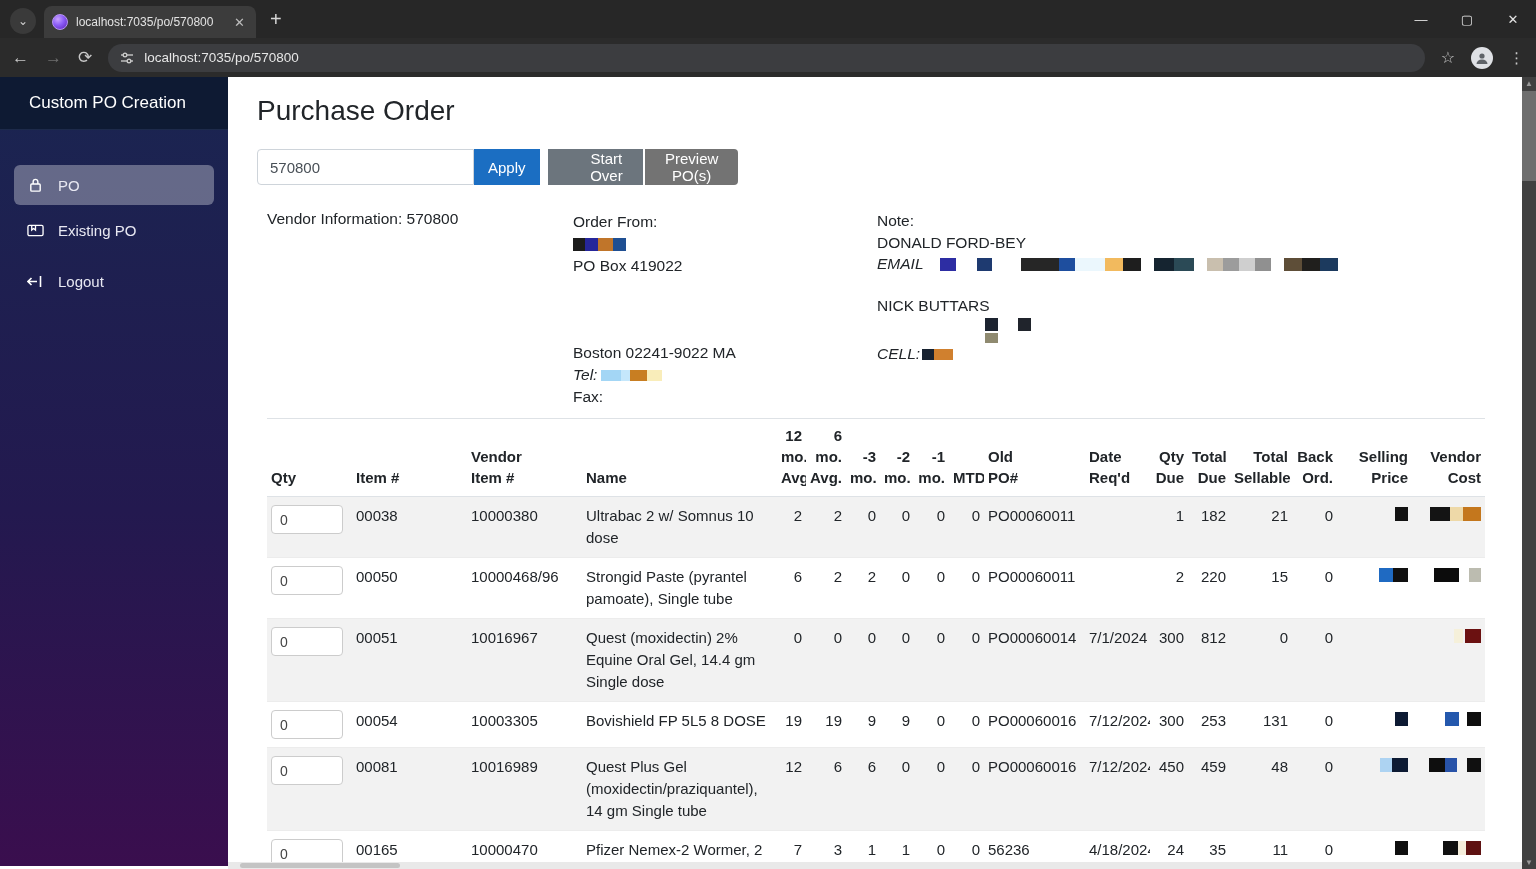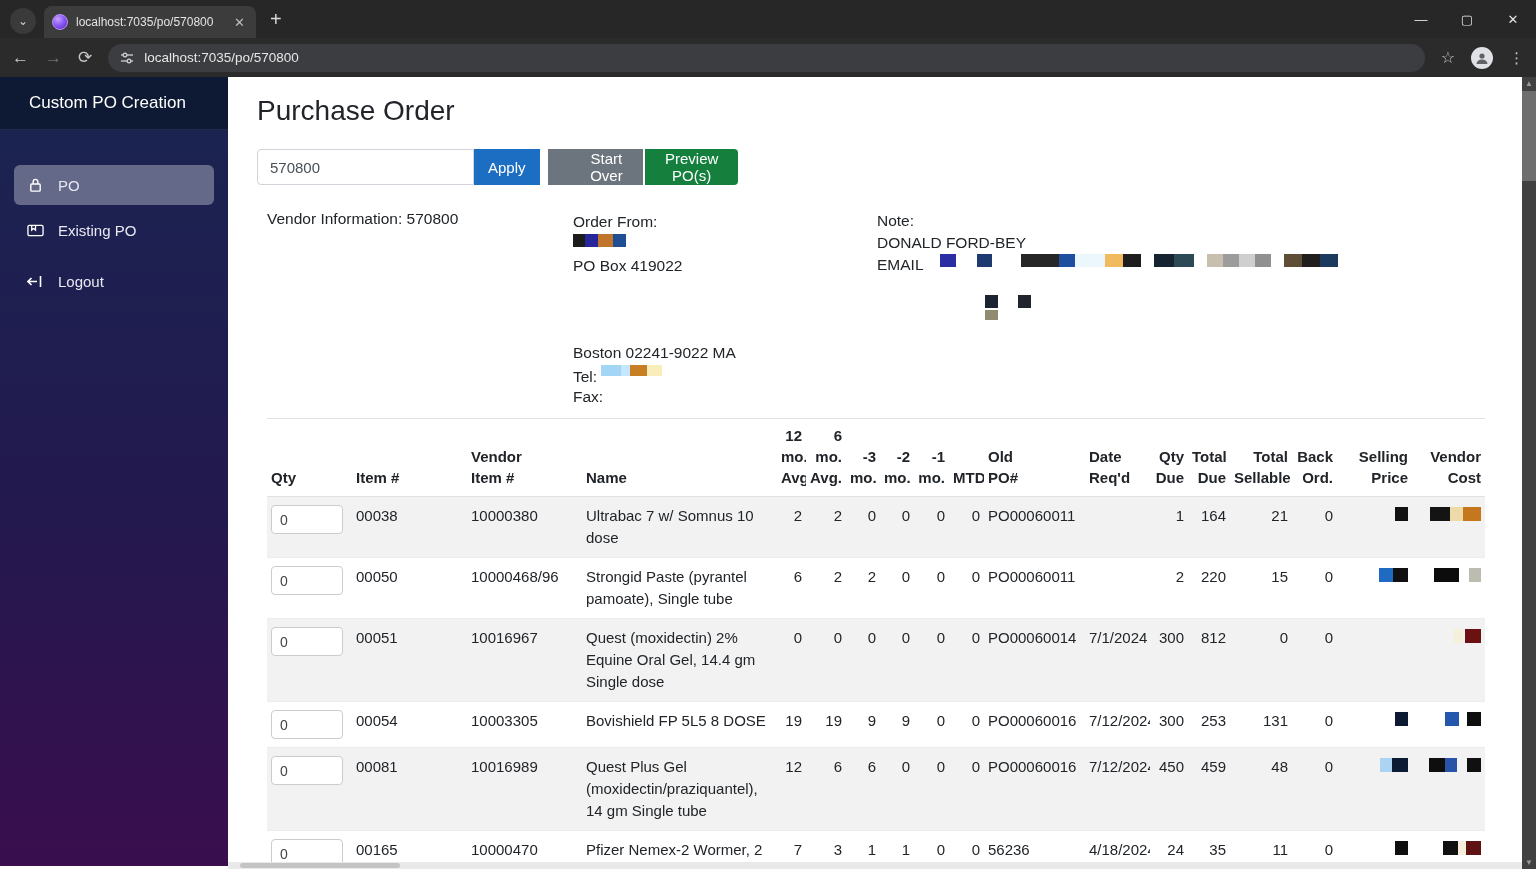--- a/index.html
+++ b/index.html
@@ -55,27 +55,27 @@
   .pad { padding:18px 0 0 29px; }
   h1.page-title { font-size:28px; font-weight:500; color:#212529; }
 
   .po-form { display:flex; margin-top:22px; height:36px; width:481px; }
   .po-input { width:217px; height:36px; border:1px solid #ced4da; border-radius:4px 0 0 4px;
     padding:0 12px; font-size:15px; color:#495057; font-family:"Liberation Sans",sans-serif; }
   .btn { height:36px; border:none; color:#fff; font-size:15px; padding:0 14px;
     font-family:"Liberation Sans",sans-serif; }
   .btn-apply { background:#1b6ec2; }
   .btn-start { background:#6c757d; margin-left:8px;padding-left:36px; }
-  .btn-preview { background:#15803d; margin-left:2px; border-radius:0 4px 4px 0; }
+  .btn-preview { background:#737373; margin-left:2px; border-radius:0 4px 4px 0; }
 
   .info { position:relative; margin-top:25px; font-size:15.5px; height:196px; }
   .col-vendor { position:absolute; left:39px; top:0; }
   .col-order { position:absolute; left:345px; top:0; line-height:24px; }
   .col-note { position:absolute; left:649px; top:0; line-height:22px; }
-  .rline { display:flex; height:20px; }
+  .rline { display:flex; align-items:center; height:20px;font-style:italic; }
   .rb { display:inline-block; }
 
   
   table.po { border-collapse:collapse; margin-left:39px; margin-top:12px; width:1218px;
     font-size:15px; table-layout:fixed; }
   table.po thead td { vertical-align:bottom; font-weight:bold; white-space:pre-line;
     padding:6px 4px 8px 4px; line-height:21px; }
   table.po { border-top:1px solid #dee2e6; }
   table.po thead tr { border-bottom:1px solid #dee2e6; }
   table.po tbody tr { border-bottom:1px solid #ececec; }
@@ -235,27 +235,35 @@
                 <span class="rb" style="background: rgb(201, 191, 174); width: 16px; height: 13px; margin-left: 13px;"></span>
                 <span class="rb" style="background: rgb(156, 156, 156); width: 16px; height: 13px; margin-left: 0px;"></span>
                 <span class="rb" style="background: rgb(207, 207, 207); width: 16px; height: 13px; margin-left: 0px;"></span>
                 <span class="rb" style="background: rgb(144, 144, 144); width: 16px; height: 13px; margin-left: 0px;"></span>
                 <span class="rb" style="background: rgb(94, 78, 56); width: 18px; height: 13px; margin-left: 13px;"></span>
                 <span class="rb" style="background: rgb(32, 31, 29); width: 18px; height: 13px; margin-left: 0px;"></span>
                 <span class="rb" style="background: rgb(28, 58, 94); width: 18px; height: 13px; margin-left: 0px;"></span>
               </span>
           </div>
           <div style="height:21px"></div>
+          <div>NICK BUTTARS</div>
           <div class="rline" style="height:15px">
               <span class="rb" style="background: rgb(28, 35, 48); width: 13px; height: 13px; margin-left: 108px;"></span>
               <span class="rb" style="background: rgb(32, 36, 44); width: 13px; height: 13px; margin-left: 20px;"></span>
             </div>
           <div class="rline" style="height:12px">
               <span class="rb" style="background: rgb(143, 138, 112); width: 13px; height: 10px; margin-left: 108px;"></span>
             </div>
+          <div class="rline">
+            <span>CELL:</span>
+            <span class="rline">
+                <span class="rb" style="background: rgb(24, 34, 48); width: 12px; height: 11px; margin-left: 2px;"></span>
+                <span class="rb" style="background: rgb(208, 128, 46); width: 19px; height: 11px; margin-left: 0px;"></span>
+              </span>
+          </div>
         </div>
       </div>
 
       <table class="po">
         <colgroup id="po-cols">
             <col style="width: 85px;">
             <col style="width: 115px;">
             <col style="width: 115px;">
             <col style="width: 195px;">
             <col style="width: 29px;">
@@ -309,31 +317,31 @@
 Price</td>
               <td class="c-cost">Vendor
 Cost</td>
             </tr>
           </thead>
         <tbody id="po-body">
             <tr>
               <td class="c-qty"><input class="qty-input" value="0" style=""></td>
               <td class="c-item">00038</td>
               <td class="c-vendor_item">10000380</td>
-              <td class="c-name">Ultrabac 7 w/ Somnus 10 dose</td>
+              <td class="c-name">Ultrabac 2 w/ Somnus 10 dose</td>
               <td class="c-m12">2</td>
               <td class="c-m6">2</td>
               <td class="c-m3">0</td>
               <td class="c-m2">0</td>
               <td class="c-m1">0</td>
               <td class="c-mtd">0</td>
               <td class="c-old_po">PO00060011</td>
               <td class="c-date"></td>
               <td class="c-qty_due">1</td>
-              <td class="c-total_due">164</td>
+              <td class="c-total_due">182</td>
               <td class="c-sellable">21</td>
               <td class="c-back_ord">0</td>
               <td class="c-selling"><span style="display: inline-flex; align-items: center;">
                   <span class="rb" style="background: rgb(18, 18, 18); width: 13px; height: 14px; margin-left: 0px;"></span>
                 </span></td>
               <td class="c-cost"><span style="display: inline-flex; align-items: center;">
                   <span class="rb" style="background: rgb(20, 20, 20); width: 20px; height: 14px; margin-left: 0px;"></span>
                   <span class="rb" style="background: rgb(238, 217, 168); width: 13px; height: 14px; margin-left: 0px;"></span>
                   <span class="rb" style="background: rgb(196, 119, 29); width: 18px; height: 14px; margin-left: 0px;"></span>
                 </span></td>

